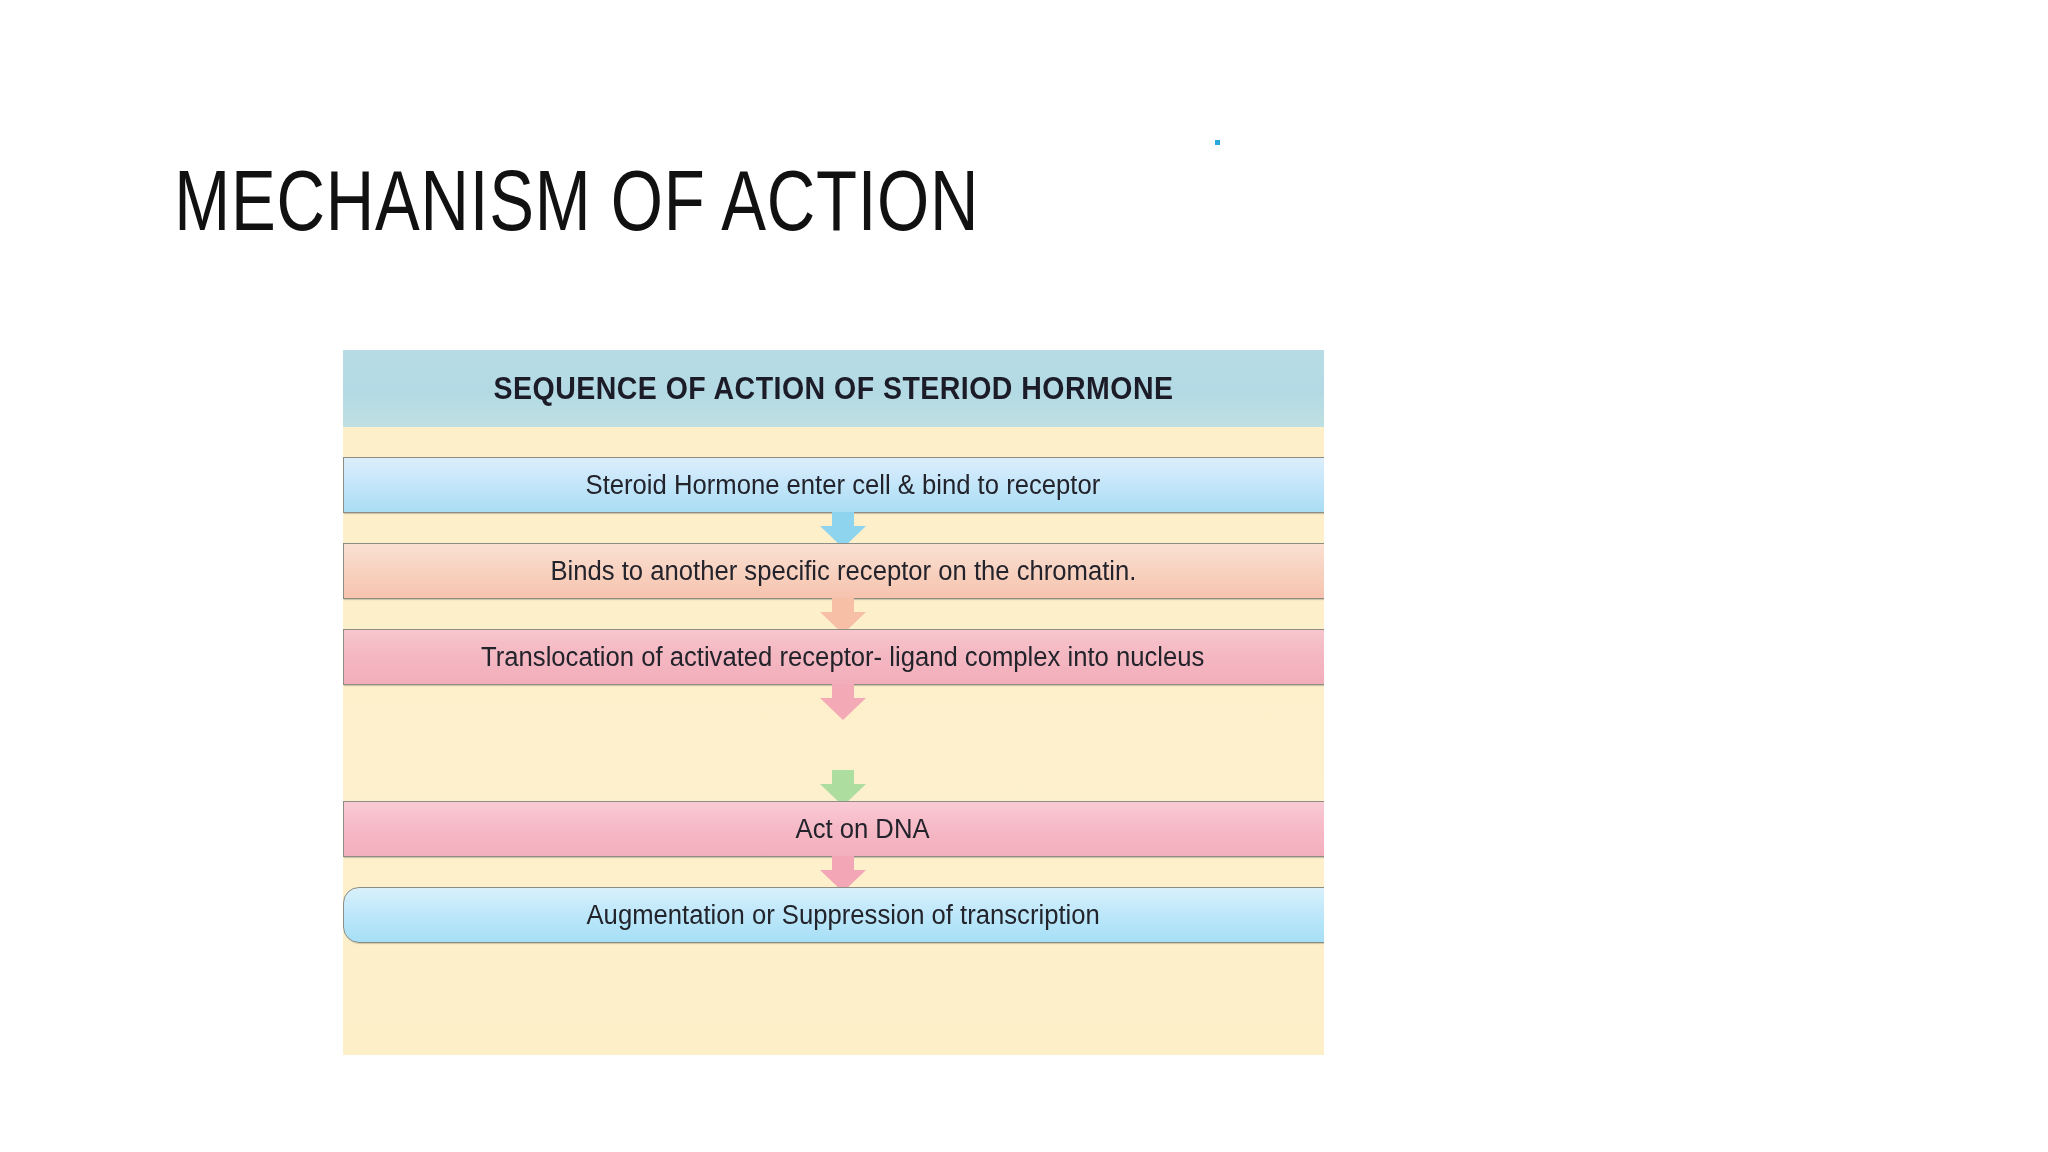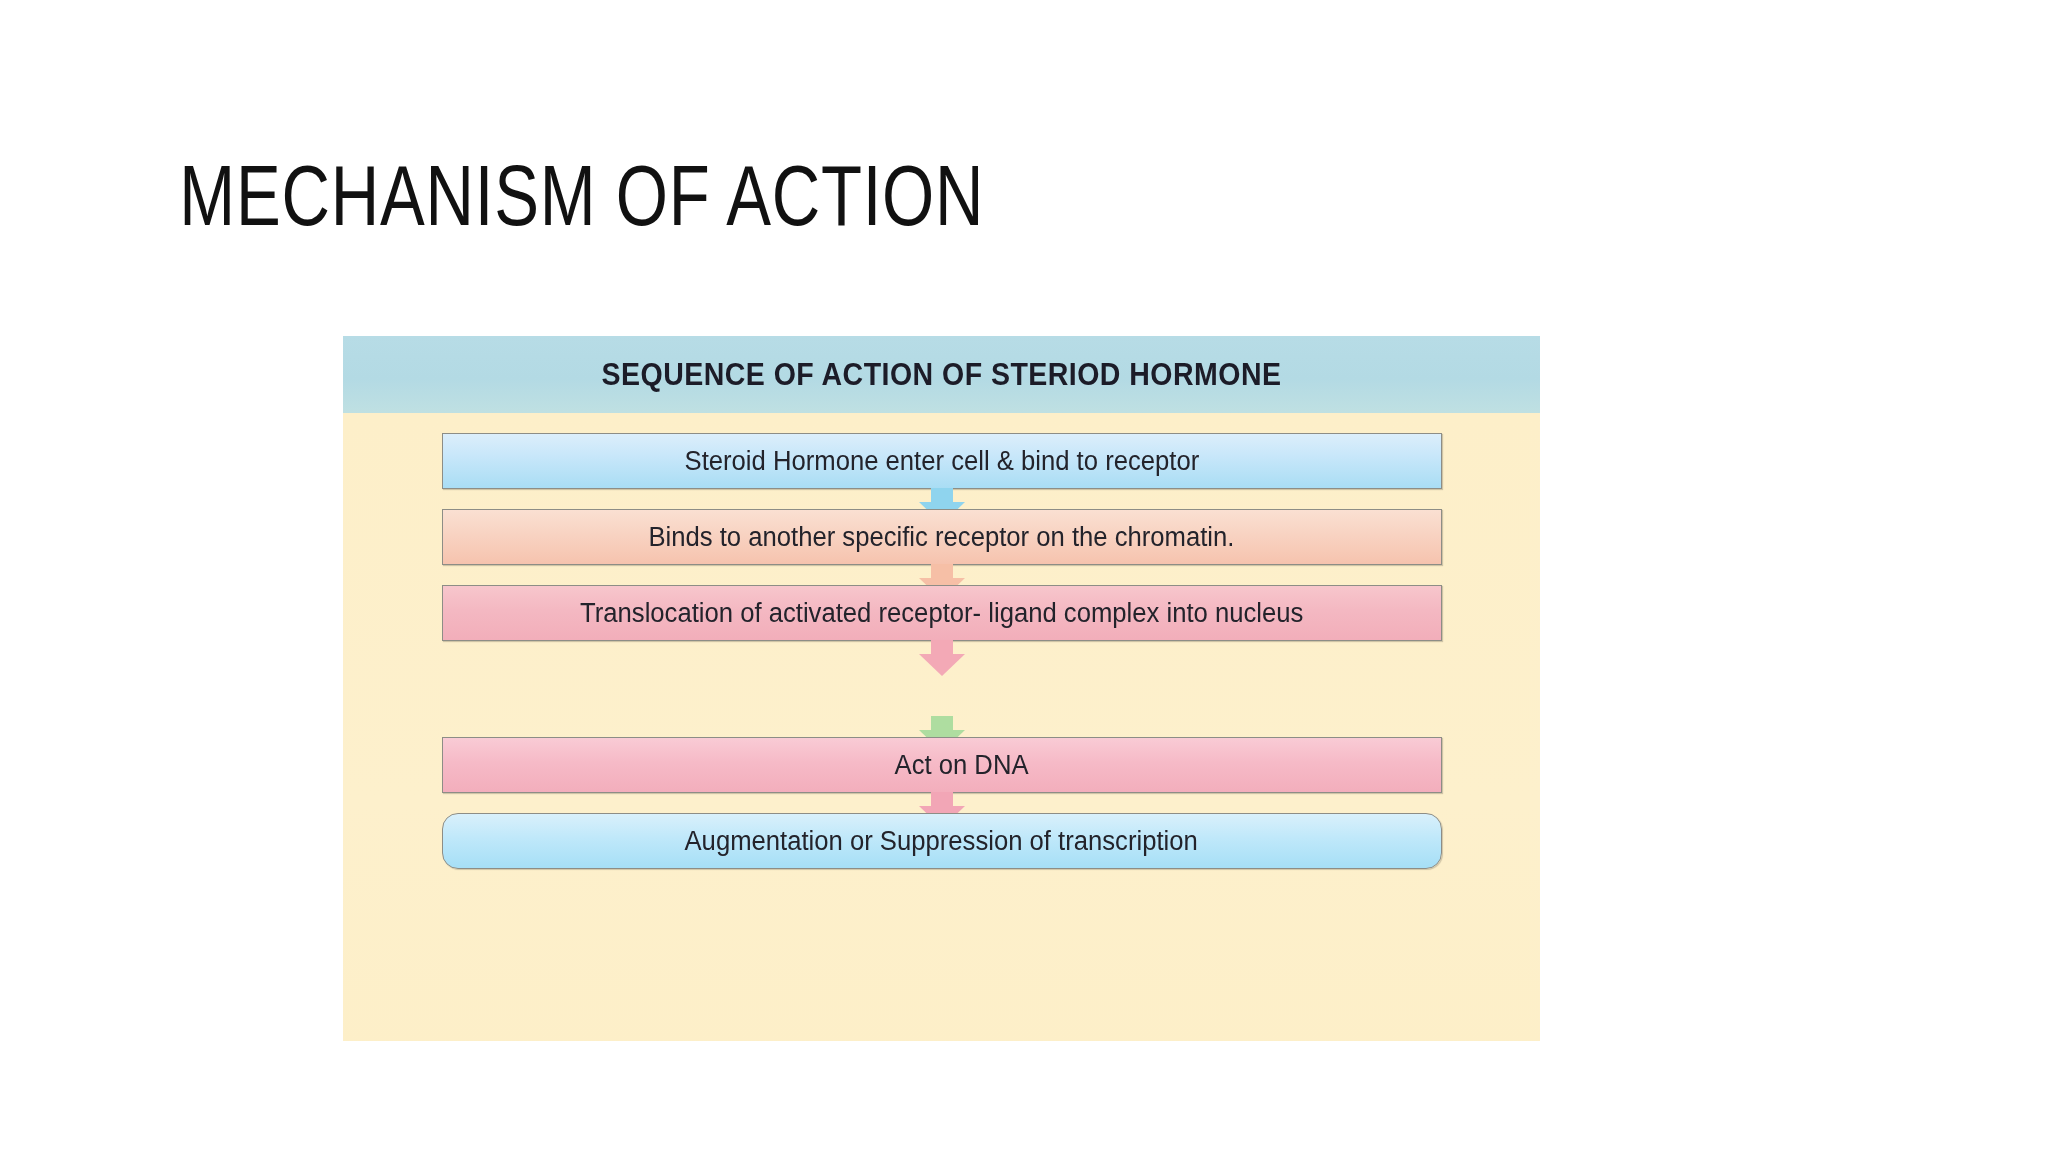--- a/index.html
+++ b/index.html
@@ -16,20 +16,21 @@
   }
 
   
   .slide-title-wrap {
     position: absolute;
     left: 126px;
     top: 140px;
     height: 110px;
     display: flex;
     align-items: flex-end;
+    flex-direction: column;
   }
   .title-accent-bar {
     width: 5px;
     background: #2CA8E0;
     flex: 0 0 5px;
   }
   .slide-title {
     color: #111111;
     font-family: "Liberation Sans Narrow", "Liberation Sans", sans-serif;
     font-size: 86px;
@@ -39,22 +40,22 @@
     white-space: nowrap;
     padding-left: 62px;
     transform: scaleX(0.78);
     transform-origin: left center;
   }
 
   
   .diagram {
     position: absolute;
     left: 343px;
-    top: 336px;
-    width: 1197px;
+    top: 350px;
+    width: 981px;
     height: 705px;
     background: #FDEFC8;
     overflow: hidden;
   }
   .diagram-header {
     height: 77px;
     background: linear-gradient(180deg, #B7DCE6 0%, #B3DAE4 55%, #BFE0E2 100%);
     display: flex;
     align-items: center;
     justify-content: center;
@@ -71,21 +72,21 @@
   .diagram-body {
     position: relative;
     padding: 18px 0 0 0;
     height: 628px;
     background: linear-gradient(180deg, #FDEFC9 0%, #FDF0CC 60%, #FDEFC8 100%);
   }
 
   .flow-row {
     position: relative;
     height: 74px;
-    margin: 2px auto;
+    margin: 12px auto;
     width: 1000px;
   }
   .flow-box {
     position: absolute;
     left: 0;
     right: 0;
     top: 0;
     height: 56px;
     border: 1px solid #8d8d86;
     box-sizing: border-box;

